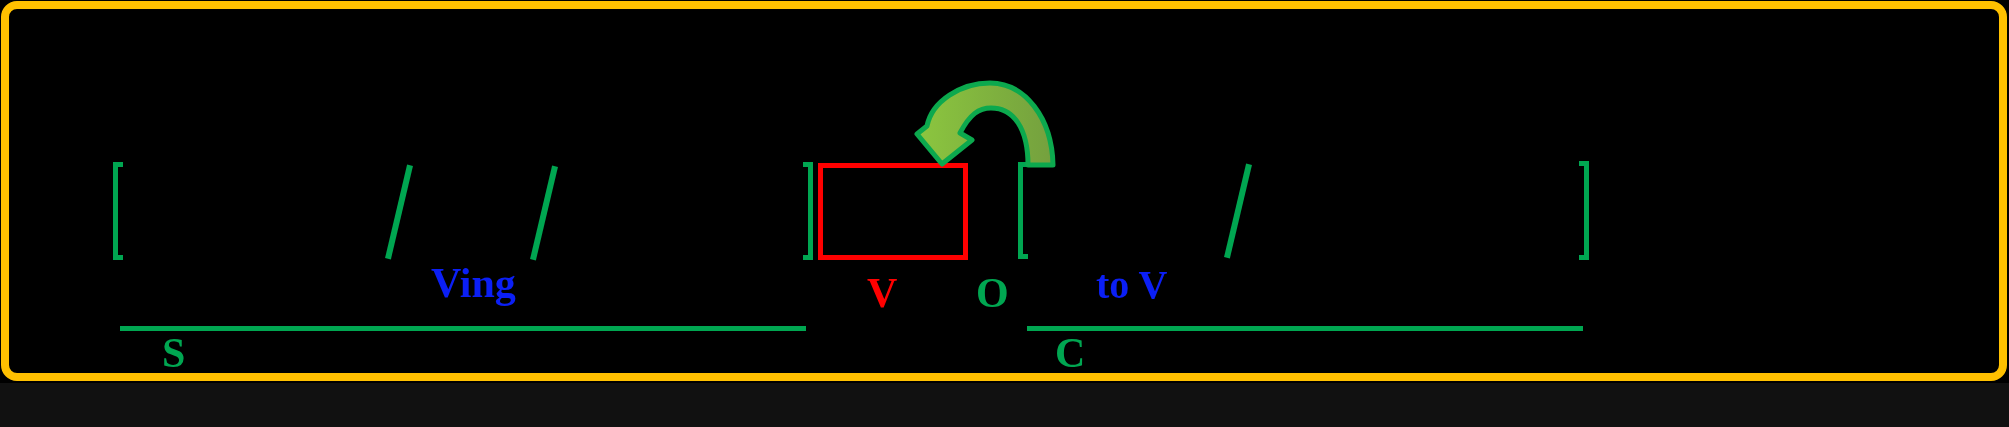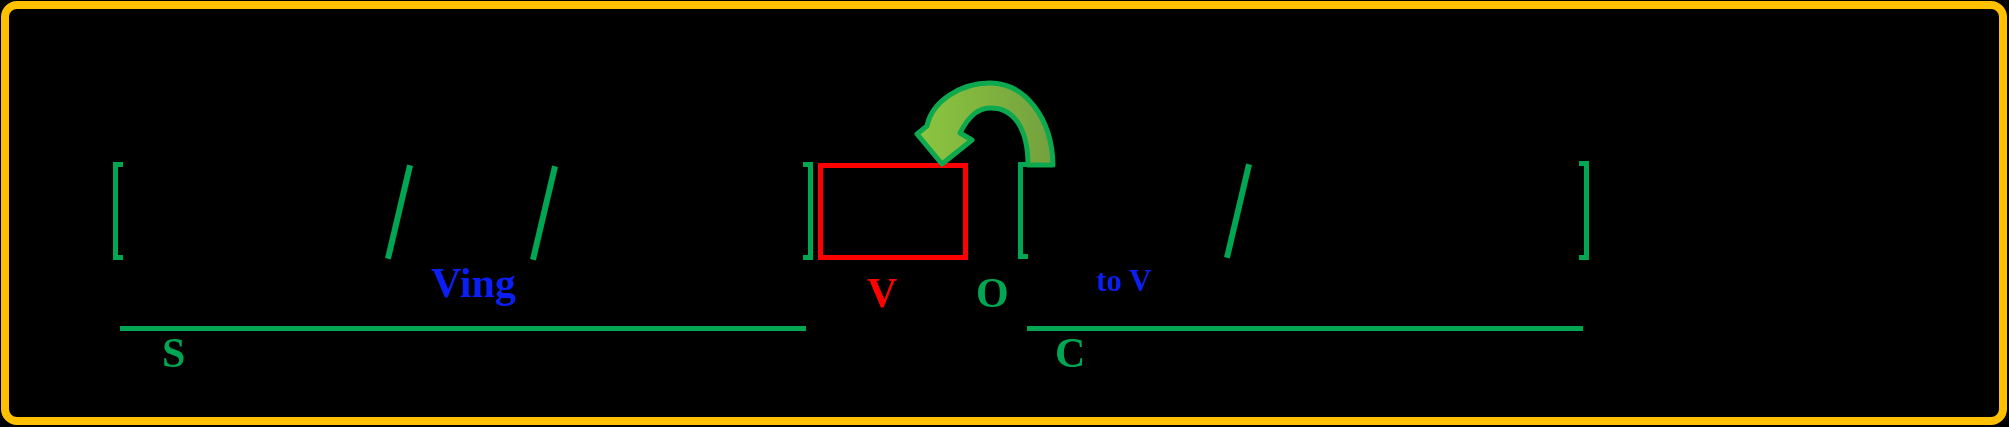--- a/index.html
+++ b/index.html
@@ -1,18 +1,18 @@
 <!DOCTYPE html>
 <html style="--background: #000000; --border-color: #FFC000; --green: #00A651; --red: #FF0000; --blue: #0B1FF5; --arrow-fill-start: #8CC63F; --arrow-fill-end: #74A03E; --arrow-outline: #0CA94E;"><head>
 <meta charset="utf-8">
 <style>
   html,body{margin:0;padding:0;background:#111;}
   .stage{
     position:relative;
-    width:2009px;height:427px;
+    width:2009px;height:383px;
     background:var(--background,#000);
     overflow:hidden;
     font-family:"Liberation Serif", serif;
   }
   
   .frame{
     position:absolute;left:1px;top:1px;right:2px;bottom:2px;
     border:8px solid var(--border-color,#FFC000);
     border-radius:16px;
     pointer-events:none;
@@ -56,21 +56,21 @@
     position:absolute;font-weight:bold;font-size:42px;line-height:1;
     white-space:nowrap;
   }
   .label.green{color:var(--green,#00A651);}
   .label.red{color:var(--red,#FF0000);}
   .label.blue{color:var(--blue,#0B1FF5);}
   .label-ving{left:431px;top:262px;}
   .label-s{left:162px;top:332px;}
   .label-v{left:867px;top:272px;}
   .label-o{left:976px;top:272px;}
-  .label-tov{left:1096px;top:265px;font-size:31px;}
+  .label-tov{left:1096px;top:265px;font-size:40px;}
   .label-c{left:1055px;top:332px;}
   
   .arrow-wrap{position:absolute;left:915px;top:76px;width:145px;height:94px;}
   .arrow-wrap svg{display:block;width:100%;height:100%;overflow:visible;}
 </style>
 </head>
 <body>
 
 <div class="stage">
 

